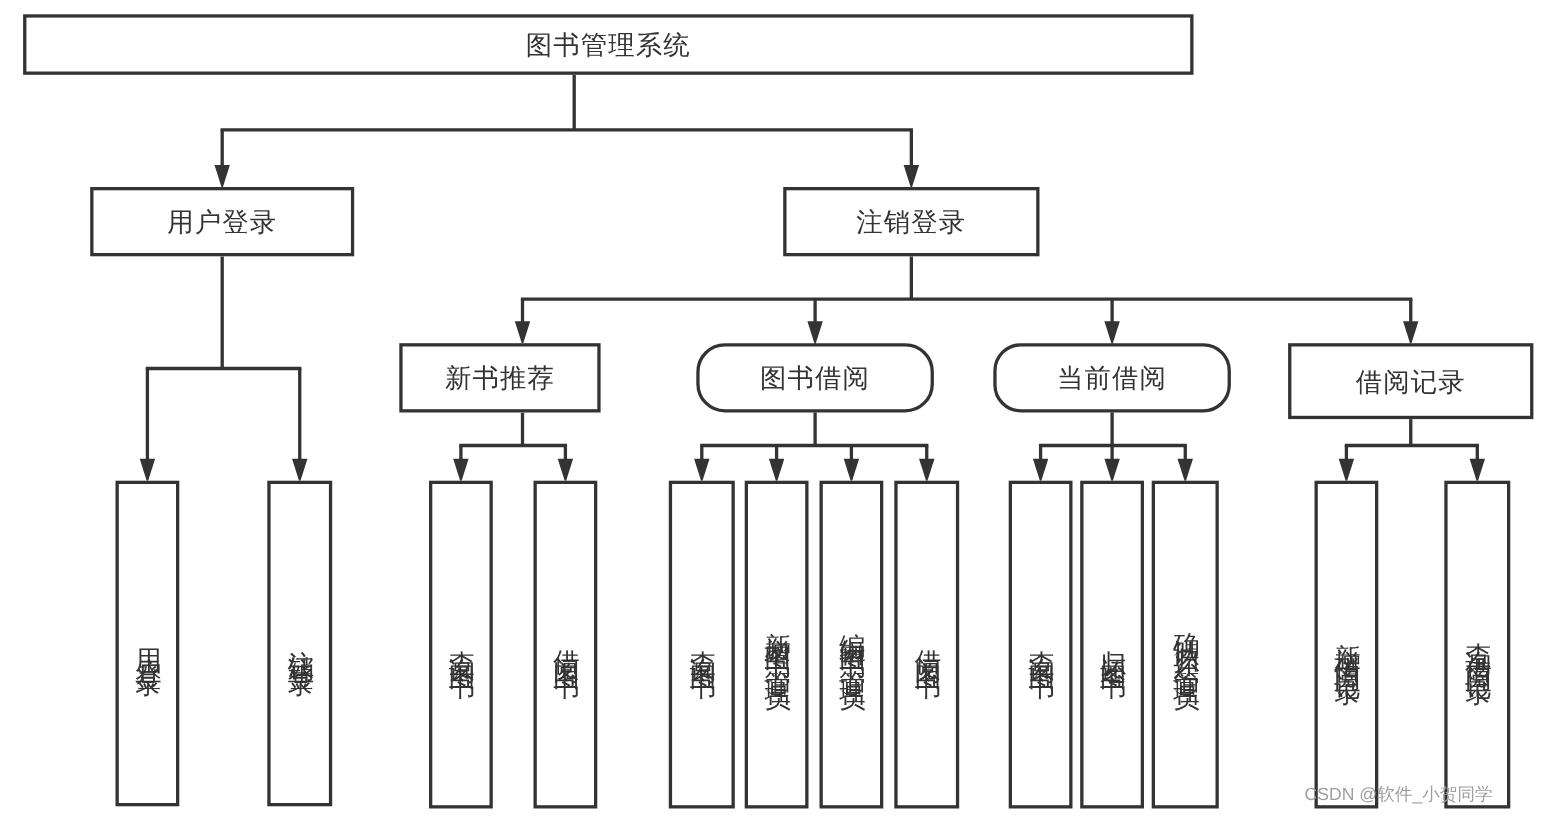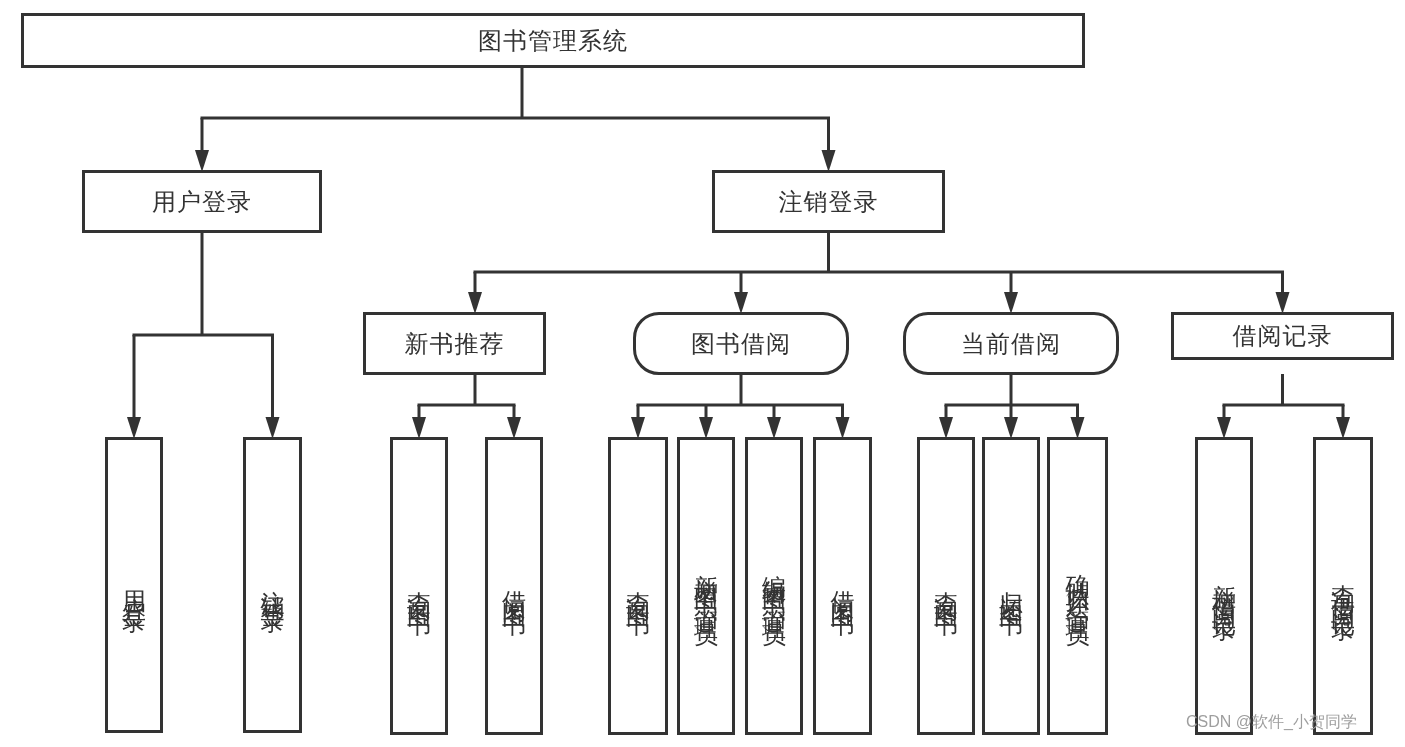--- a/index.html
+++ b/index.html
@@ -126,21 +126,21 @@
       </div>
       <div class="node" style="left: 363px; top: 312px; width: 183px; height: 63px;">
         <span class="node-label">新书推荐</span>
       </div>
       <div class="node" style="left: 633px; top: 312px; width: 216px; height: 63px; border-radius: 26px;">
         <span class="node-label">图书借阅</span>
       </div>
       <div class="node" style="left: 903px; top: 312px; width: 216px; height: 63px; border-radius: 25px;">
         <span class="node-label">当前借阅</span>
       </div>
-      <div class="node" style="left: 1171px; top: 312px; width: 223px; height: 48px;">
+      <div class="node" style="left: 1171px; top: 312px; width: 223px; height: 69px;">
         <span class="node-label">借阅记录</span>
       </div>
       <div class="node vertical" style="left: 390px; top: 437px; width: 58px; height: 298px;">
         <span class="node-label">查询图书</span>
       </div>
       <div class="node vertical" style="left: 485px; top: 437px; width: 58px; height: 298px;">
         <span class="node-label">借阅图书</span>
       </div>
       <div class="node vertical" style="left: 608px; top: 437px; width: 60px; height: 298px;">
         <span class="node-label">查询图书</span>

